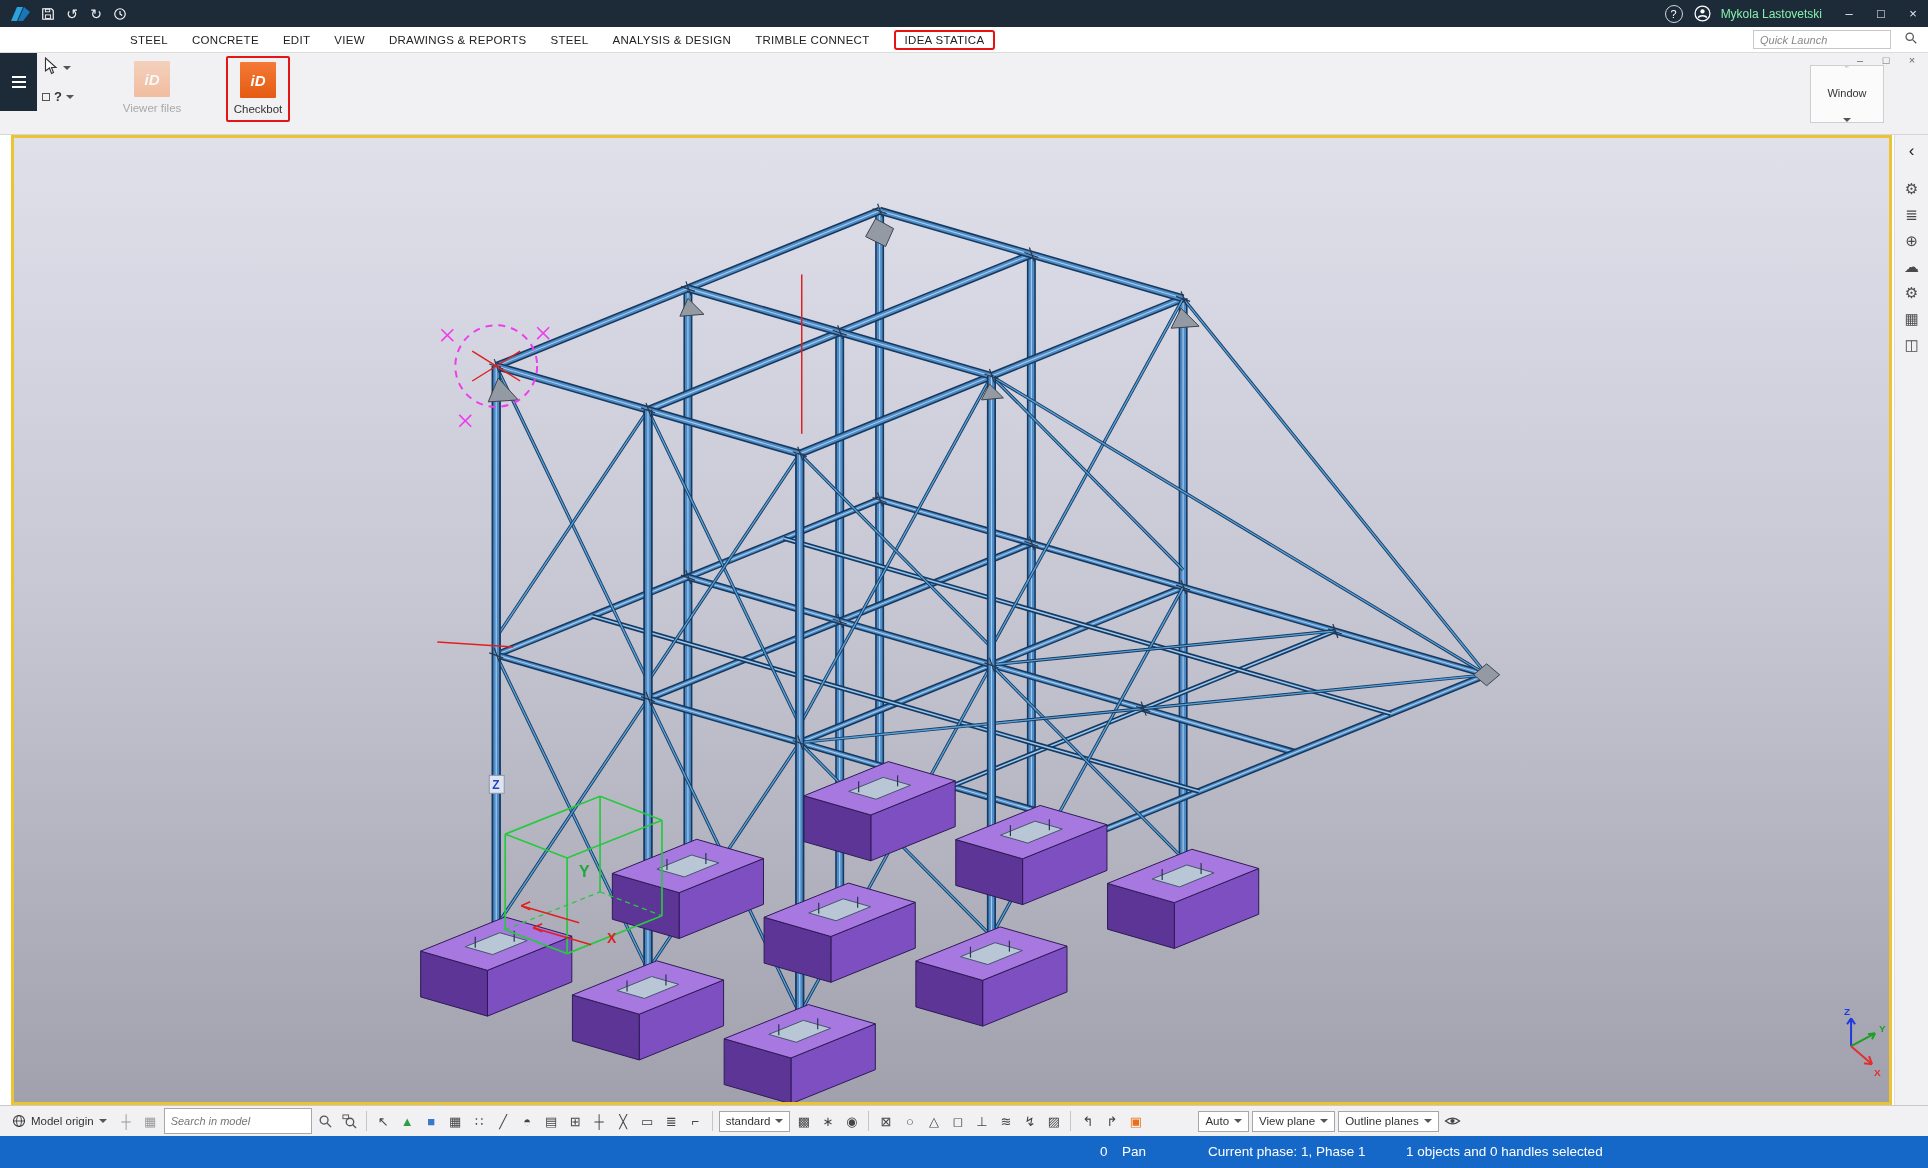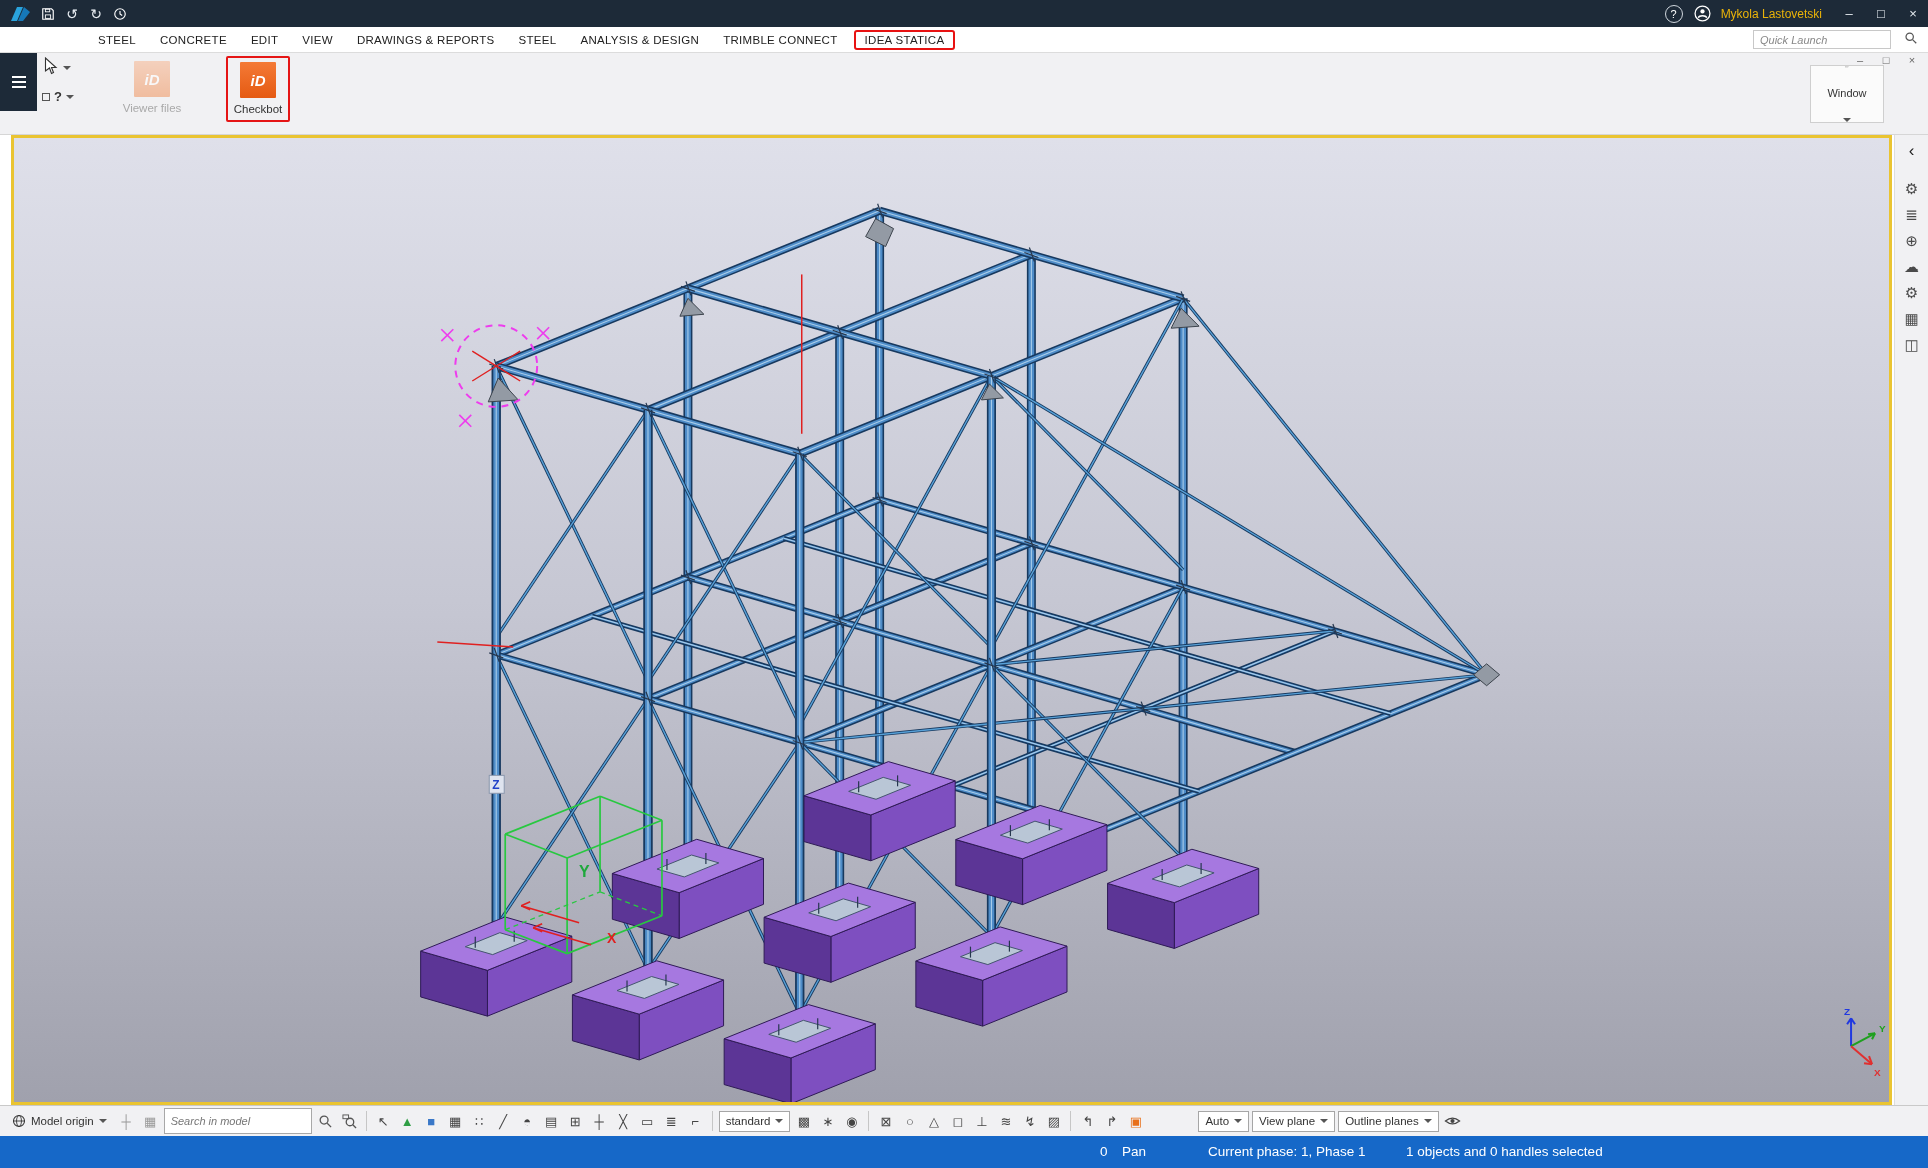--- a/index.html
+++ b/index.html
@@ -6,27 +6,27 @@
   html,body{width:1928px;height:1168px;overflow:hidden}
   body{position:relative;font-family:"Liberation Sans",sans-serif;background:#fff;-webkit-font-smoothing:antialiased}
 
   
   .titlebar{position:absolute;left:0;top:0;width:1928px;height:27px;background:#1d2a38;display:flex;align-items:center;color:#fff;font-size:12px}
   .t-logo{width:30px;height:22px;margin-left:6px;display:flex;align-items:center;justify-content:center}
   .t-ic{width:24px;height:22px;display:flex;align-items:center;justify-content:center;color:#e8edf2;font-size:14px;cursor:default}
   .t-title{position:absolute;left:0;right:0;text-align:center;font-size:12px;color:#f2f5f8;pointer-events:none}
   .t-right{margin-left:auto;display:flex;align-items:center;gap:2px;z-index:2}
   .t-help{width:18px;height:18px;border:1px solid #cfd6dd;border-radius:50%;display:flex;align-items:center;justify-content:center;font-size:11px;margin-right:6px}
-  .t-user{margin:0 10px 0 4px;font-size:12px;color:#eab308}
+  .t-user{margin:0 10px 0 4px;font-size:12px;color:#86efac}
   .t-win{width:30px;height:22px;display:flex;align-items:center;justify-content:center;font-size:13px;color:#e8edf2}
 
   
-  .tabrow{position:absolute;left:0;top:27px;width:1928px;height:26px;background:#fff;border-bottom:1px solid #dcdcdc;display:flex;align-items:center;padding-left:86px}
+  .tabrow{position:absolute;left:0;top:27px;width:1928px;height:26px;background:#fff;border-bottom:1px solid #dcdcdc;display:flex;align-items:center;padding-left:118px}
   .tab{font-size:11.5px;color:#222;letter-spacing:.3px;padding:0 12px;cursor:default;white-space:nowrap}
-  .tab-hl{border:2px solid #e81212;border-radius:3px;padding:2px 9px;margin-left:4px}
+  .tab-hl{border:2px solid #e81212;border-radius:3px;padding:2px 9px;margin-left:12px}
   .ql{margin-left:auto;margin-right:10px;display:flex;align-items:center;gap:13px}
   .ql input{width:138px;height:19px;border:1px solid #c8c8c8;font-size:11px;padding:0 6px;font-family:inherit;color:#444}
   .ql input::placeholder{font-style:italic;color:#888}
 
   
   .ribbon{position:absolute;left:0;top:53px;width:1928px;height:82px;background:#f1f1f3;border-bottom:1px solid #d6d6d6}
   .hamburger{position:absolute;left:0;top:0;width:37px;height:58px;background:#1d2a38;display:flex;align-items:center;justify-content:center;cursor:pointer}
   .bars{width:14px;height:2px;background:#fff;box-shadow:0 5px 0 #fff,0 -5px 0 #fff}
   .tools{position:absolute;left:42px;top:4px;width:56px}
   .trow{display:flex;align-items:center;gap:4px;margin-bottom:10px}

